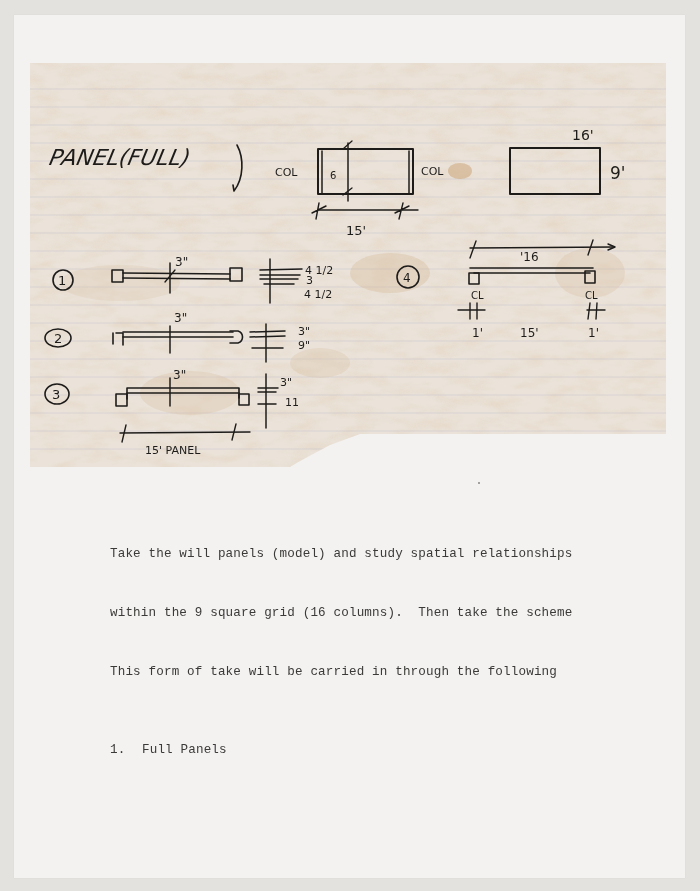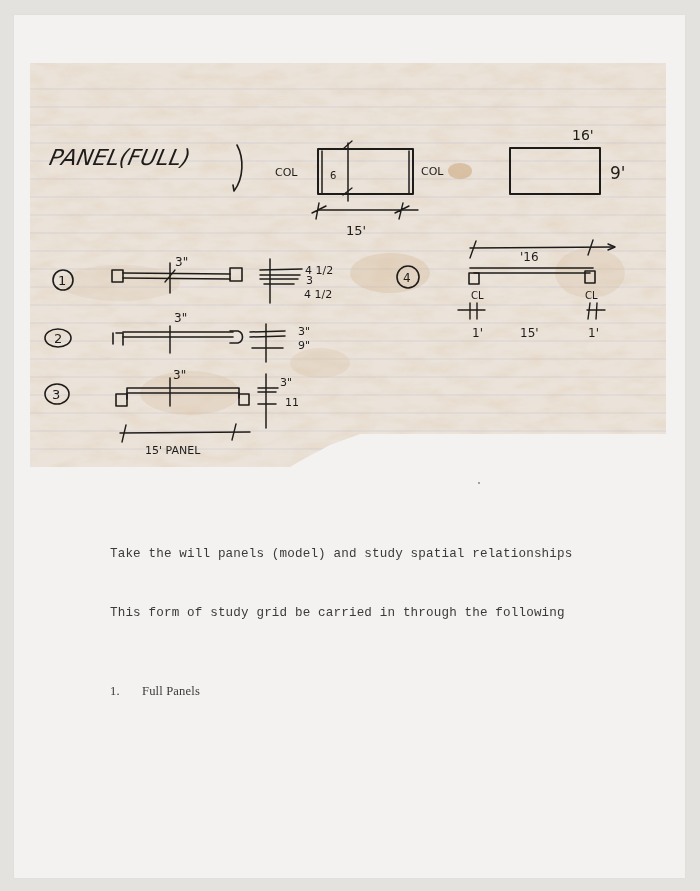--- a/index.html
+++ b/index.html
@@ -22,21 +22,21 @@
   .sketch-wrap svg { position: absolute; left: 0; top: 0; }
   .typed {
     position: absolute; left: 110px; top: 506px;
     width: 500px;
     font-size: 12.6px; line-height: 19.6px;
     color: #3b3a38;
     letter-spacing: 0.15px;
     white-space: pre;
   }
   .typed .para-line { display: block; height: 19.6px; }
-  .typed .list-item { display: block; height: 19.6px; font-family: Liberation Serif, serif; }
+  .typed .list-item { display: block; height: 19.6px; }
   .typed .num { display: inline-block; width: 32px; }
   .ink { stroke: #1e1c1a; fill: none; stroke-linecap: round; stroke-linejoin: round; }
   .hand {
     font-family: "DejaVu Sans", sans-serif;
     fill: #1e1c1a;
   }
   .dot {
     position: absolute; left: 478px; top: 482px;
     width: 2px; height: 2px; background: #8a8580; border-radius: 50%;
   }
@@ -199,21 +199,22 @@
       <text class="hand" x="490" y="274" font-size="12">15'</text>
       <text class="hand" x="558" y="274" font-size="12">1'</text>
     </g>
   </svg>
 </div>
 
 <div class="dot"></div>
 
 <div class="typed">
   <span class="para-line">Take the will panels (model) and study spatial relationships</span>
-  <span class="para-line">This form of study grid be carried in through the following</span>
+  <span class="para-line">within the 9 square grid (16 columns).  Then take the scheme</span>
+  <span class="para-line">This form of take will be carried in through the following</span>
 
   <span class="list-item"><span class="num">1.</span><span>Full Panels</span></span>
   
   
   
   
   
   
   
 </div>

